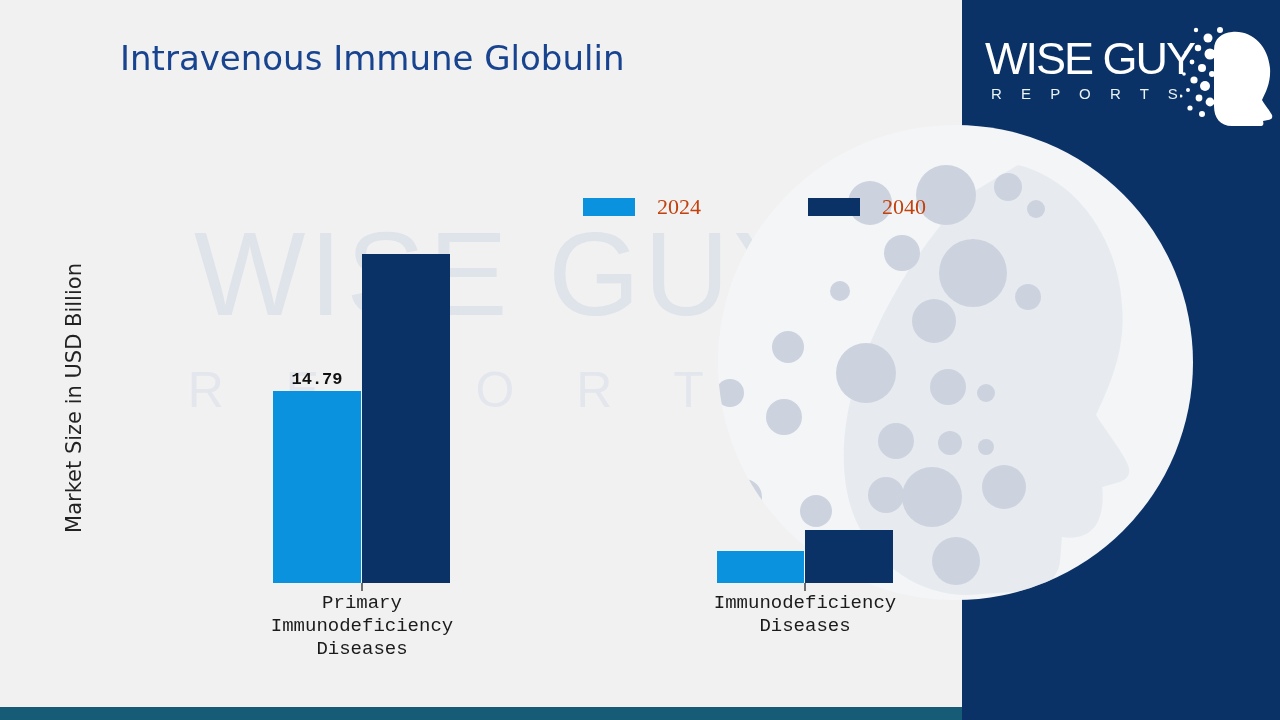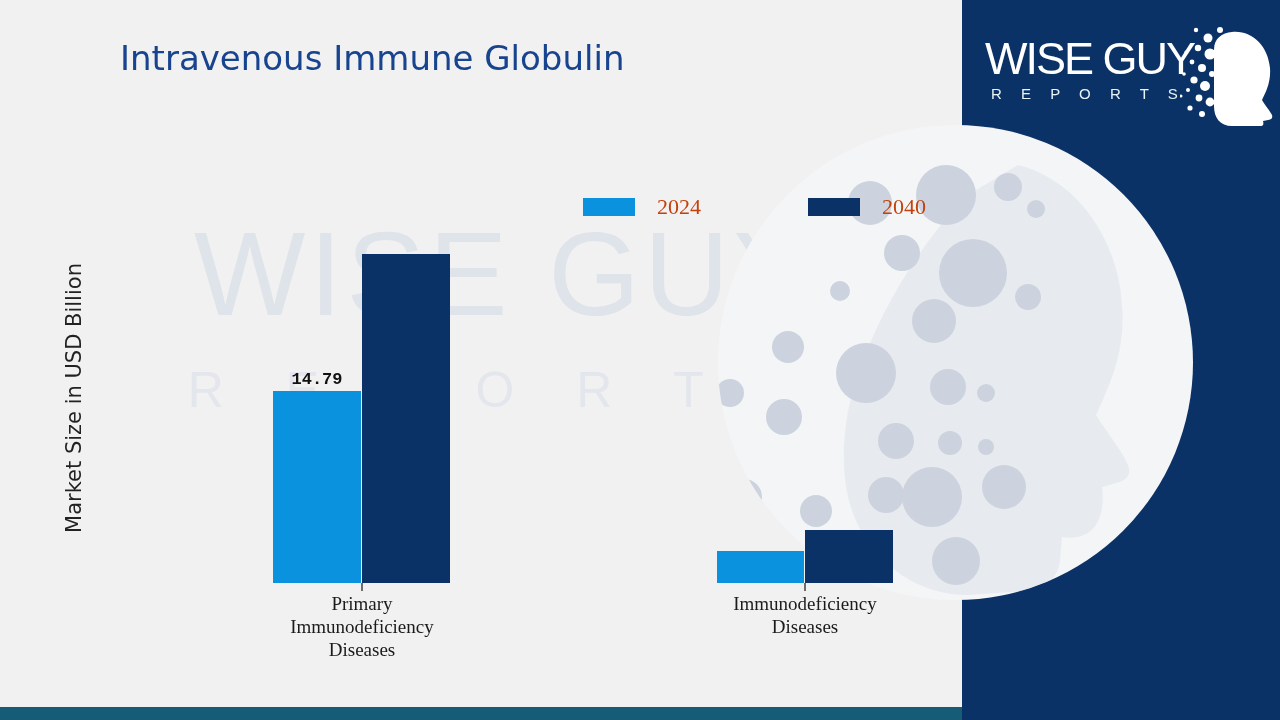--- a/index.html
+++ b/index.html
@@ -110,21 +110,21 @@
   .bar{position:absolute;}
   .bar-value{
     position:absolute;
     font-family:Liberation Mono, monospace;
     font-size:17px;font-weight:bold;color:#111111;
     white-space:nowrap;text-align:center;
   }
   .tick{position:absolute;width:2px;height:8px;background:#6d6d6d;}
   .cat-label{
     position:absolute;
-    font-family:Liberation Serif, serif;
+    font-family:Liberation Mono, monospace;
     font-size:19px;color:#1b1b1b;
     text-align:center;line-height:1.22;
   }
 </style>
 </head>
 <body>
 
 <div id="canvas">
 
   <div class="watermark">

